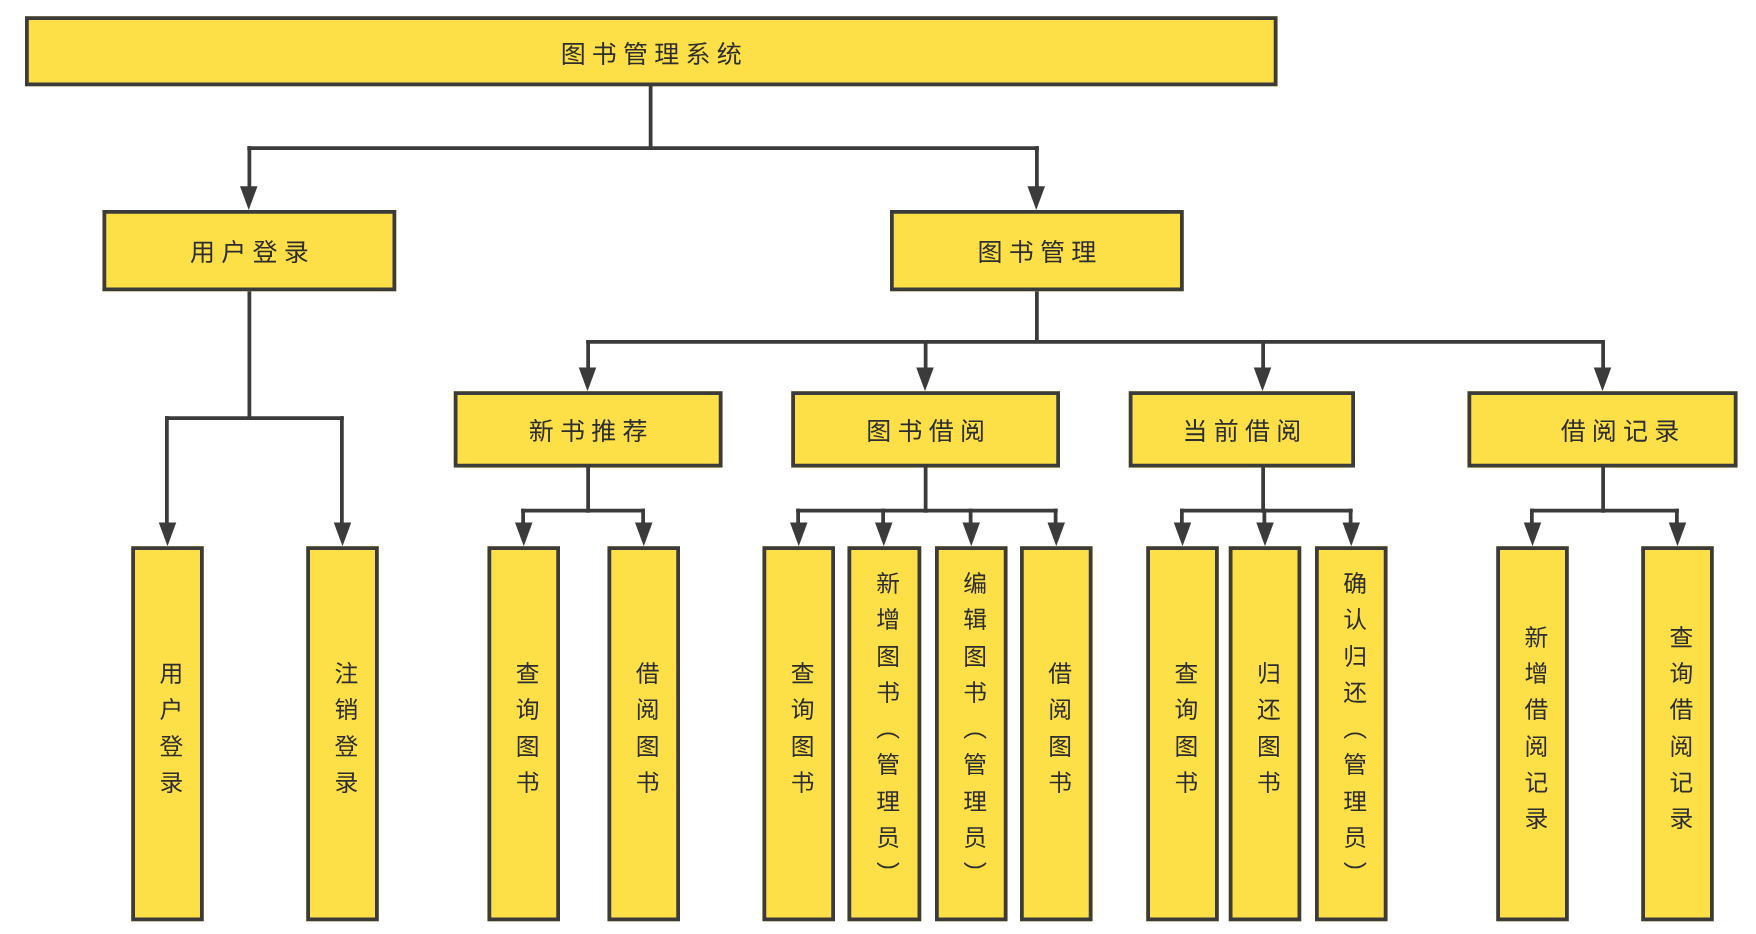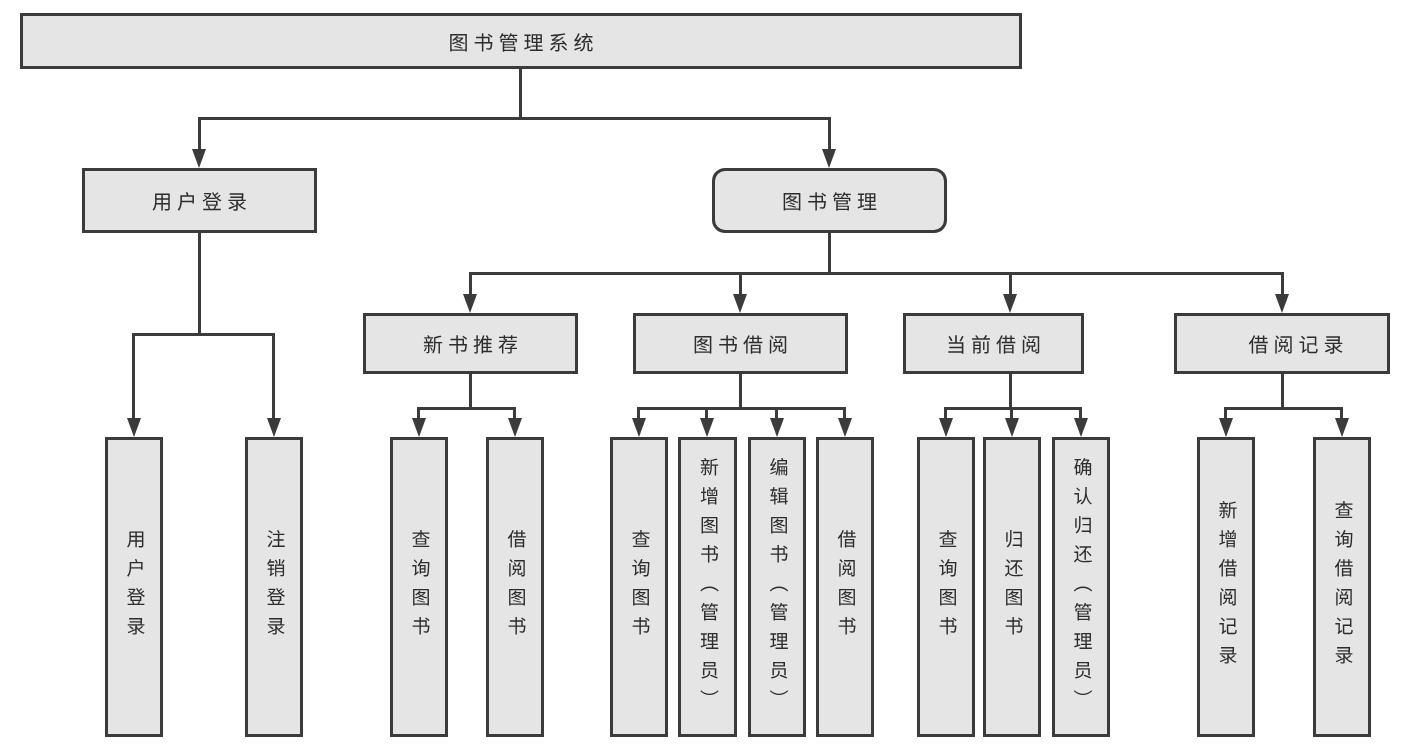--- a/index.html
+++ b/index.html
@@ -1,21 +1,21 @@
 <!DOCTYPE html>
 <html lang="zh-CN"><head>
 <meta charset="utf-8">
 <style>
   html,body{margin:0;padding:0;background:#ffffff;}
   .canvas{
     position:relative;width:1405px;height:747px;background:#ffffff;
     font-family:"Liberation Sans",sans-serif;overflow:hidden;
   }
   .box{
-    position:absolute;box-sizing:border-box;border:3px solid #3b3b3b;background:#e5e5e5;
+    position:absolute;box-sizing:border-box;border:3px solid #3b3b3b;background:#fde047;
     display:flex;align-items:center;justify-content:center;color:#2d2d2d;
   }
   .h-box{font-size:20px;letter-spacing:5px;text-indent:5px;white-space:nowrap;}
   .v-box span{
     writing-mode:vertical-rl;text-orientation:mixed;
     font-size:19px;letter-spacing:10px;white-space:nowrap;color:#2d2d2d;
   }
   .line{position:absolute;background:#3b3b3b;}
   .arrow{
     position:absolute;width:0;height:0;
@@ -35,21 +35,21 @@
   <div class="box h-box" style="left:20px;top:13px;width:1002px;height:56px;">图书管理系统</div>
 
   <div class="line" style="left:519px;top:68px;width:3px;height:50px;"></div>
   <div class="line" style="left:198px;top:117px;width:633px;height:3px;"></div>
   <div class="line" style="left:198px;top:117px;width:3px;height:33px;"></div>
   <div class="arrow" style="left:192px;top:149px;"></div>
   <div class="line" style="left:828px;top:117px;width:3px;height:33px;"></div>
   <div class="arrow" style="left:822px;top:149px;"></div>
 
   <div class="box h-box" style="left:82px;top:168px;width:235px;height:65px;">用户登录</div>
-  <div class="box h-box" style="left:712px;top:168px;width:235px;height:65px;border-radius:13px;">图书管理</div>
+  <div class="box h-box" style="left:712px;top:168px;width:235px;height:65px;">图书管理</div>
 
   <div class="line" style="left:198px;top:233px;width:3px;height:102px;"></div>
   <div class="line" style="left:132px;top:333px;width:143px;height:3px;"></div>
   <div class="line" style="left:132px;top:333px;width:3px;height:86px;"></div>
   <div class="arrow" style="left:127px;top:418px;"></div>
   <div class="line" style="left:272px;top:333px;width:3px;height:86px;"></div>
   <div class="arrow" style="left:267px;top:418px;"></div>
 
   <div class="line" style="left:828px;top:233px;width:3px;height:41px;"></div>
   <div class="line" style="left:469px;top:272px;width:814px;height:3px;"></div>

